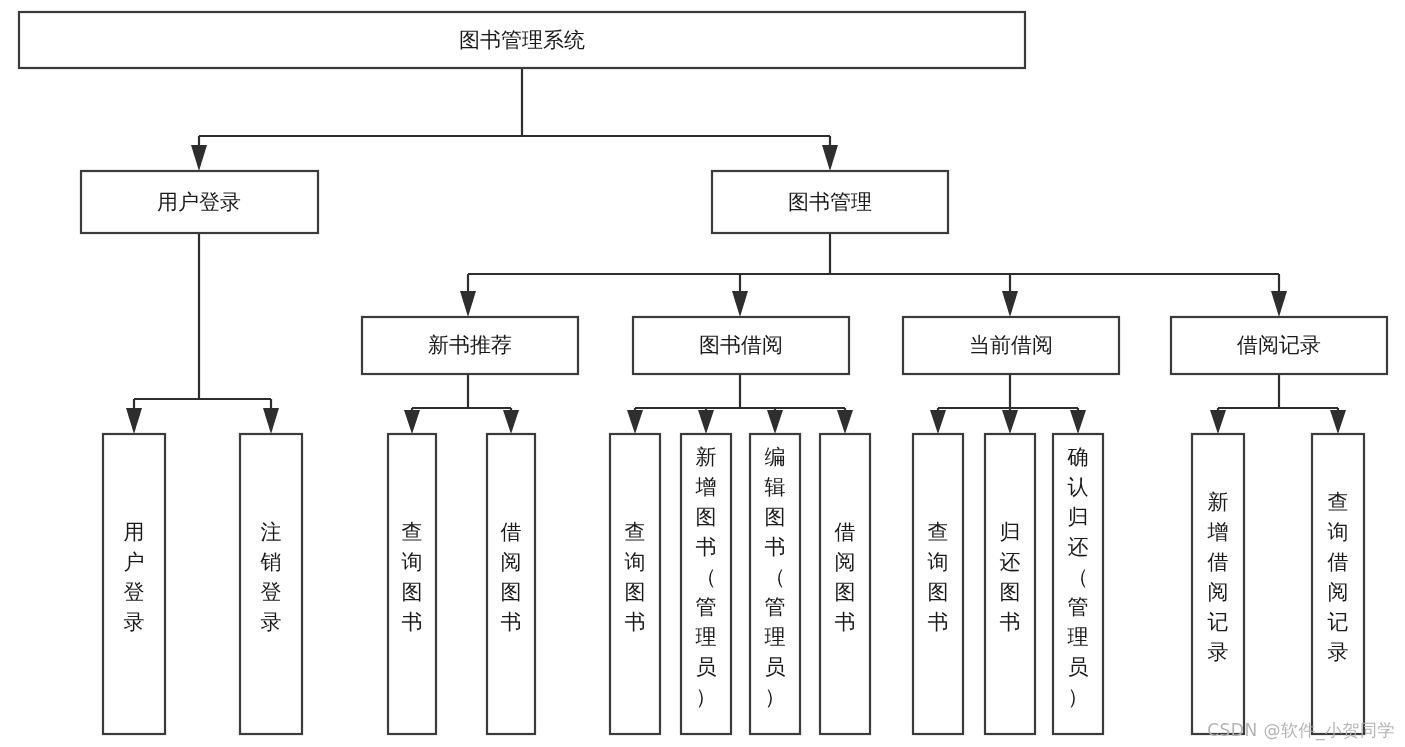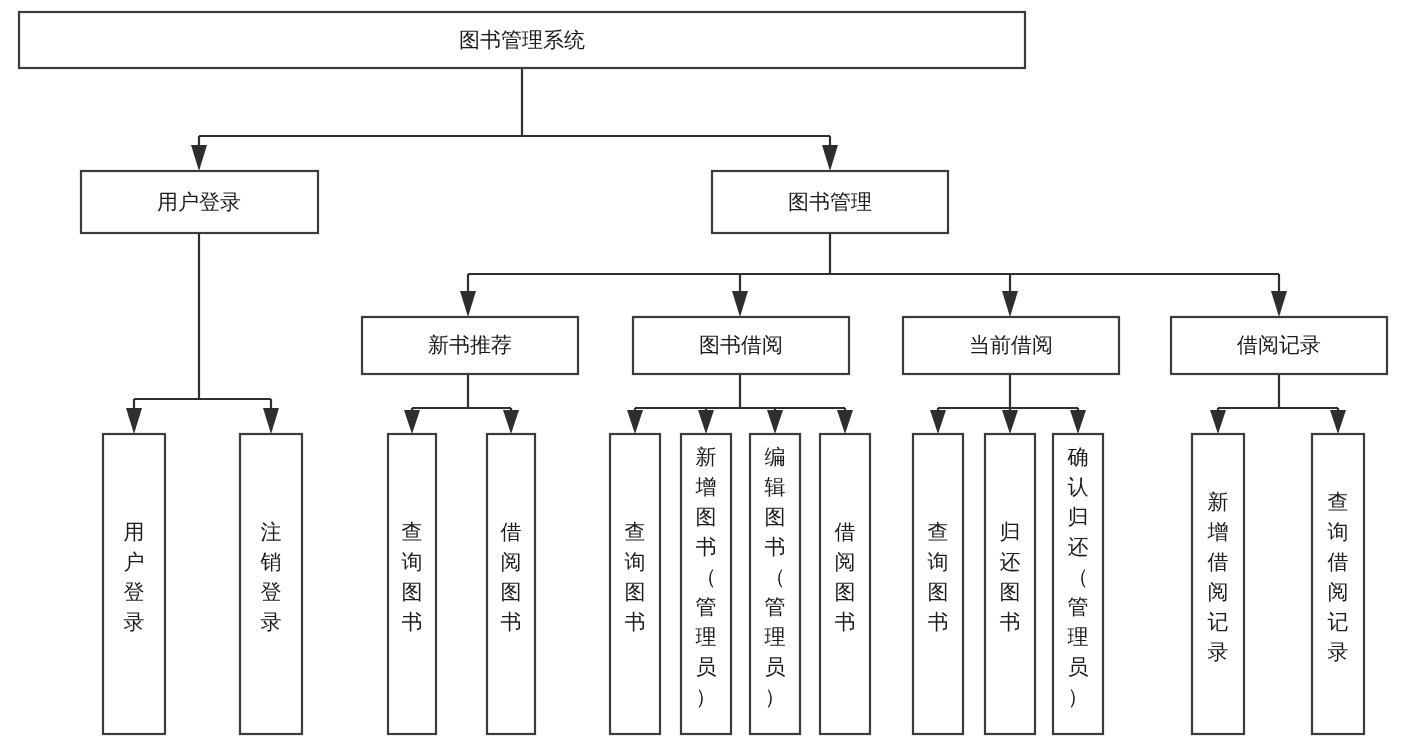--- a/index.html
+++ b/index.html
@@ -222,13 +222,14 @@
     <g>
       <rect class="node-box" x="1192" y="434" width="52" height="300"></rect>
       <text class="node-label-v"><tspan x="1218" y="509">新</tspan><tspan x="1218" y="539">增</tspan><tspan x="1218" y="569">借</tspan><tspan x="1218" y="599">阅</tspan><tspan x="1218" y="629">记</tspan><tspan x="1218" y="659">录</tspan></text>
     </g>
     <g>
       <rect class="node-box" x="1312" y="434" width="52" height="300"></rect>
       <text class="node-label-v"><tspan x="1338" y="509">查</tspan><tspan x="1338" y="539">询</tspan><tspan x="1338" y="569">借</tspan><tspan x="1338" y="599">阅</tspan><tspan x="1338" y="629">记</tspan><tspan x="1338" y="659">录</tspan></text>
     </g>
   </svg>
 
+  <div class="watermark-text">CSDN @软件_小贺同学</div>
 </div>
 
 </body></html>

